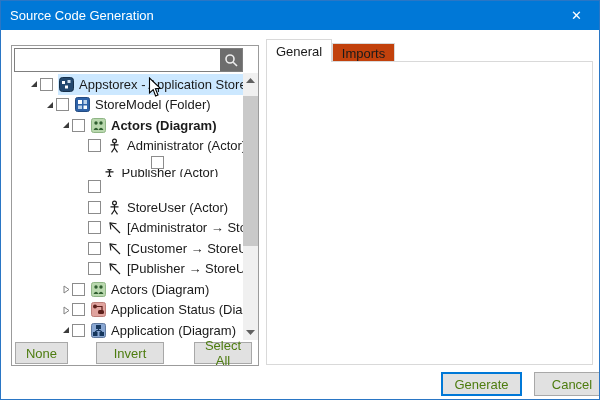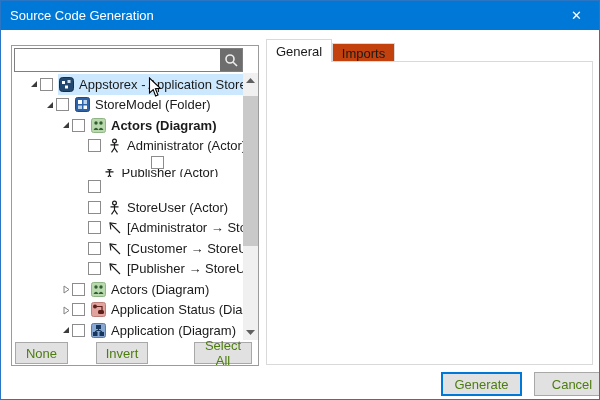--- a/index.html
+++ b/index.html
@@ -26,21 +26,21 @@
   .tree-icon{width:15px;height:15px;flex:none;margin:0 5px 0 1px;display:flex;align-items:center;justify-content:center;}
   .tree-label{overflow:hidden;white-space:nowrap;}
   
   .scrollbar{position:absolute;right:0;top:27px;width:15px;height:267px;background:#f0f0f0;}
   .sb-btn{position:absolute;left:0;width:15px;height:15px;display:flex;align-items:center;justify-content:center;background:#f0f0f0;}
   .sb-up{top:0;} .sb-down{bottom:0;}
   .sb-thumb{position:absolute;left:0;top:23px;width:15px;height:150px;background:#c9c9c9;}
   
   .win-btn{position:absolute;height:22px;background:#e1e1e1;border:1px solid #a8a8a8;font:13px "Liberation Sans",sans-serif;color:#4d7c0f;display:flex;align-items:center;justify-content:center;box-sizing:border-box;}
   .btn-none{left:3px;top:296px;width:53px;}
-  .btn-invert{left:84px;top:296px;width:52px;}
+  .btn-invert{left:84px;top:296px;width:68px;}
   .btn-selectall{left:182px;top:296px;width:58px;}
   
   .tab{position:absolute;display:flex;align-items:center;justify-content:center;font-size:13px;color:#1a1a1a;box-sizing:border-box;}
   .tab-active{left:265px;top:38px;width:66px;height:23px;background:#ffffff;border:1px solid #d9d9d9;border-bottom:none;z-index:3;}
   .tab-inactive{left:331px;top:42px;width:63px;height:20px;background:#c2410c;border:1px solid #d9d9d9;border-bottom:none;z-index:1;}
   .tab-page{position:absolute;left:265px;top:60px;width:327px;height:304px;background:#ffffff;border:1px solid #d9d9d9;box-sizing:border-box;z-index:2;}
   .fld-label{position:absolute;font-size:13px;color:#1a1a1a;}
   .dropdown{position:absolute;height:23px;background:#e0e0e0;border:1px solid #9b9b9b;box-sizing:border-box;font-size:13px;color:#1a1a1a;display:flex;align-items:center;padding-left:6px;}
   .dropdown .chev,.combo .chev{position:absolute;right:7px;top:9px;}
   .combo{position:absolute;height:23px;background:#ffffff;border:1px solid #7f7f7f;box-sizing:border-box;font-size:13px;display:flex;align-items:center;padding-left:6px;}

